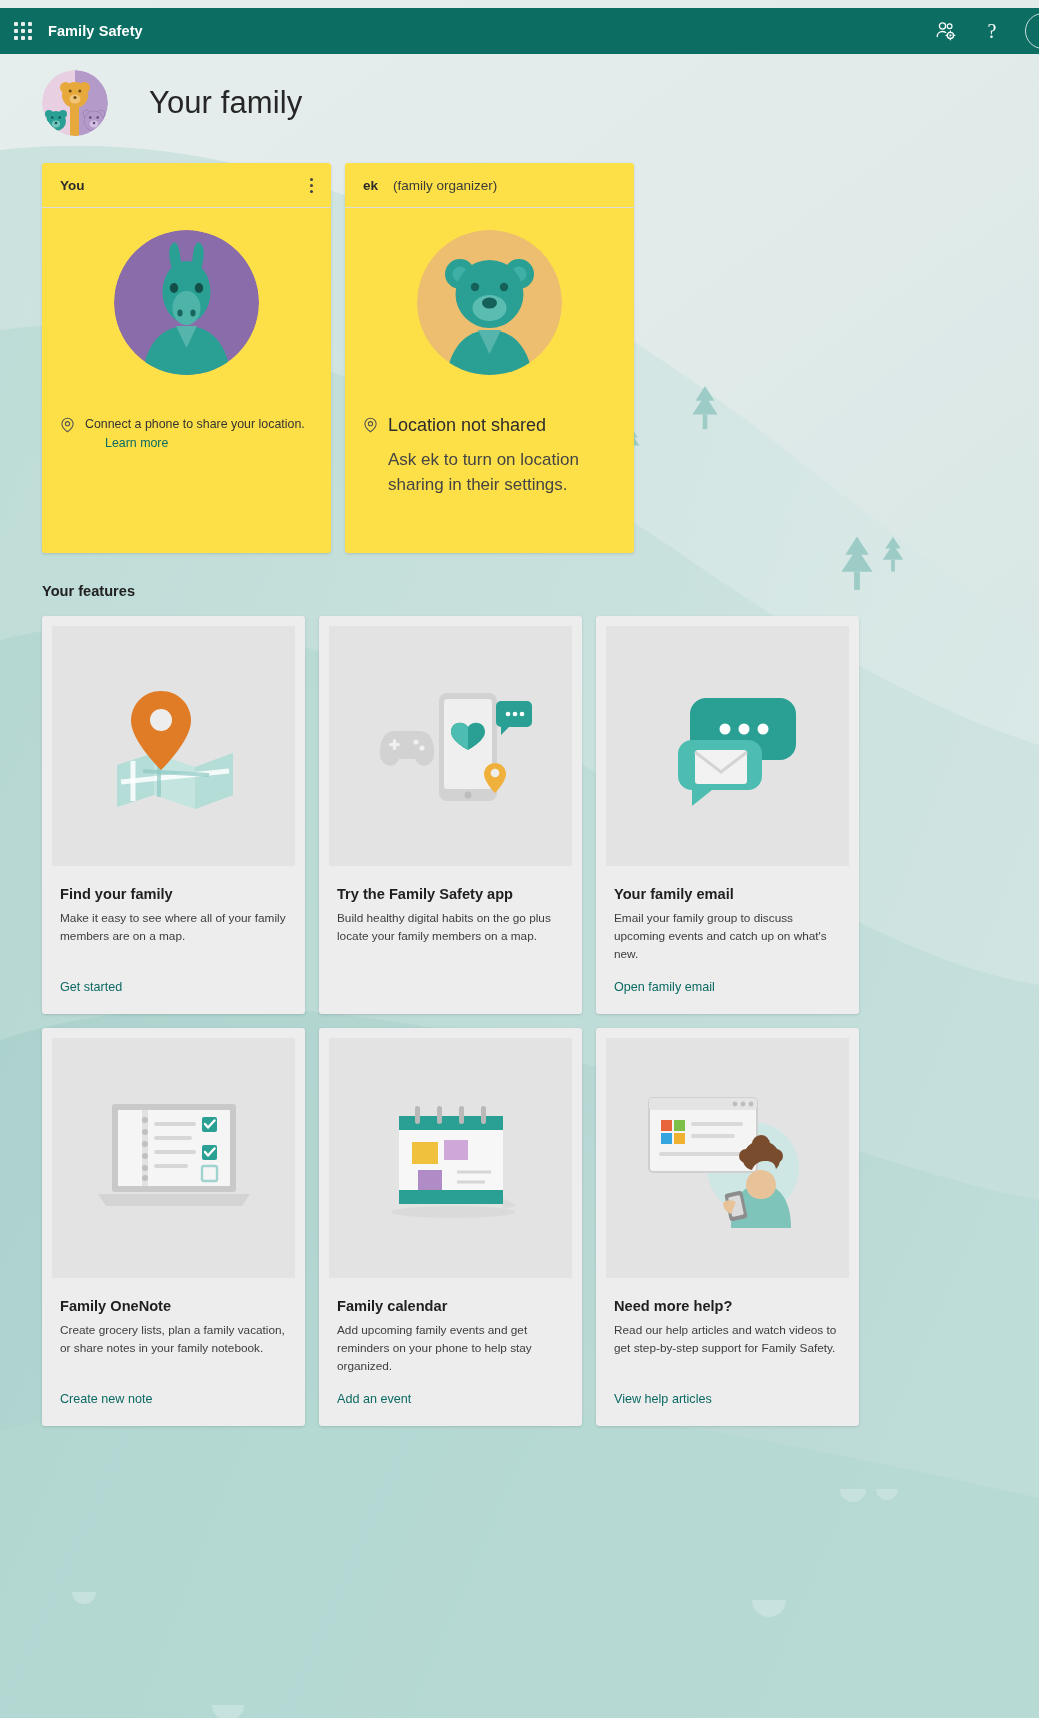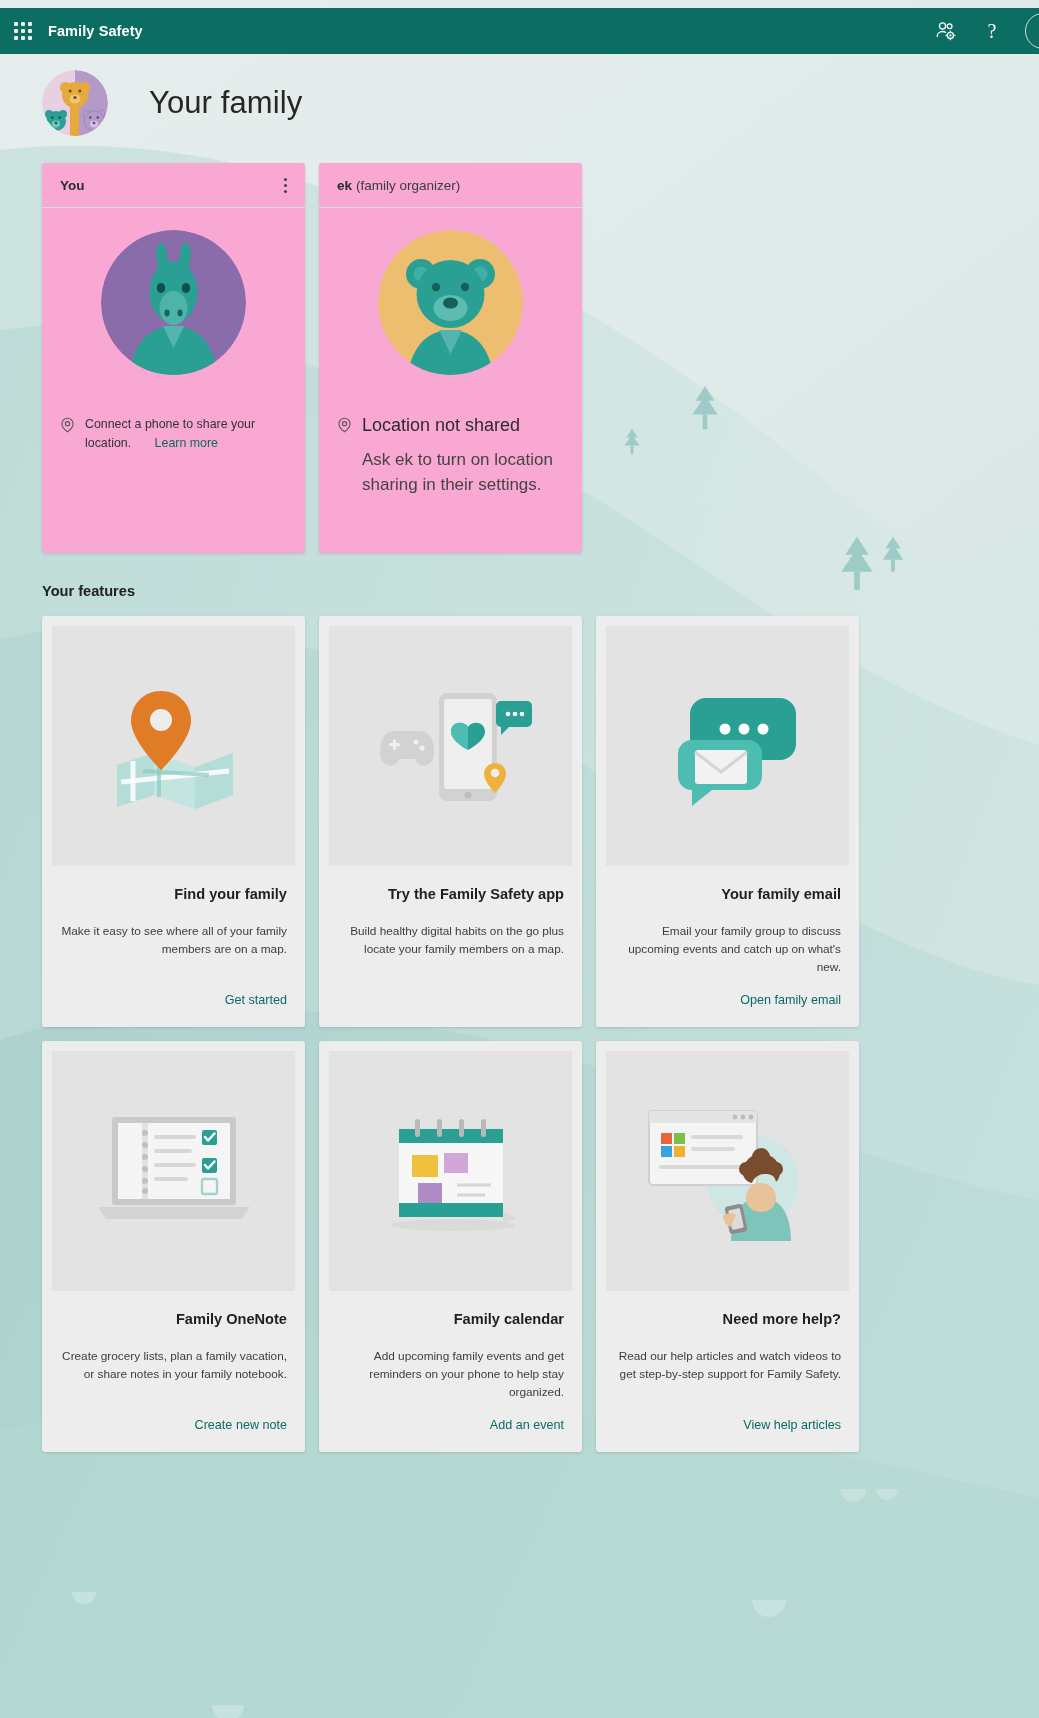--- a/index.html
+++ b/index.html
@@ -45,31 +45,31 @@
 
   
   .page-head { display: flex; align-items: center; padding: 24px 0 0 42px; gap: 19px; }
   .family-avatar { width: 66px; height: 66px; border-radius: 50%; overflow: hidden; flex: none; }
   .family-avatar svg { display: block; }
   .page-title { font-size: 31px; font-weight: 400; color: #262626; margin-left: 22px; letter-spacing: .1px; }
 
   
   .members { display: flex; gap: 14px; padding: 27px 0 0 42px; }
   .member-card {
-    width: 263px; background: #f9a8d4;
+    width: 289px; background: #fde047;
     border-radius: 3px; box-shadow: 0 1px 3px rgba(0,0,0,.13);
     display: flex; flex-direction: column; overflow: hidden;
   }
   .member-head {
     height: 45px; display: flex; align-items: center;
     padding: 0 14px 0 18px; border-bottom: 1px solid #dcdcdc;
     font-size: 13.5px; color: #2b2b2b;
   }
   .member-name { font-weight: bold; }
-  .member-role { font-weight: normal; color: #3b3b3b; margin-left: 4px; }
+  .member-role { font-weight: normal; color: #3b3b3b; margin-left: 15px; }
   .kebab {
     margin-left: auto; cursor: pointer; display: flex; flex-direction: column;
     gap: 3px; padding: 6px 4px;
   }
   .kebab i { width: 3px; height: 3px; border-radius: 50%; background: #444; display: block; }
   .member-body { flex: 1; display: flex; flex-direction: column; padding: 22px 0 0; }
   .member-art { display: flex; justify-content: center; }
   .member-art svg { display: block; }
   .member-loc {
     display: flex; gap: 10px; padding: 40px 20px 0 18px;
@@ -80,35 +80,35 @@
   .loc-sub { font-size: 17px; color: #444; line-height: 1.48; margin-top: 11px; }
   .link { color: #0b6a63; cursor: pointer; padding-left: 20px; }
 
   
   .features-title {
     font-size: 14.6px; font-weight: bold; color: #212121;
     padding: 30px 0 0 42px;
   }
   .features-grid {
     display: grid; grid-template-columns: repeat(3, 263px);
-    gap: 14px; padding: 17px 0 16px 42px; text-align: right;
+    gap: 14px; padding: 17px 0 16px 42px;
   }
   .feature-card {
     background: #ededed; border-radius: 3px;
     box-shadow: 0 1px 3px rgba(0,0,0,.13);
     display: flex; flex-direction: column; overflow: hidden;
   }
   .feature-art {
     height: 240px; margin: 10px 10px 0; background: #e3e3e3;
     display: flex; align-items: center; justify-content: center;
   }
   .feature-art svg { display: block; }
   .feature-body { padding: 20px 18px 0; flex: 1; }
   .feature-title { font-size: 14.6px; font-weight: bold; color: #1f1f1f; }
-  .feature-desc { font-size: 11.8px; color: #3d3d3d; line-height: 1.52; margin-top: 21px; }
+  .feature-desc { font-size: 11.8px; color: #3d3d3d; line-height: 1.52; margin-top: 8px; }
   .feature-action {
     font-size: 12.6px; color: #0b6a63; cursor: pointer;
     padding: 16px 18px 20px;
   }
 </style>
 </head>
 <body>
 
 <div class="bg-scene">
   <svg viewBox="0 0 1039 1718" preserveAspectRatio="none" xmlns="http://www.w3.org/2000/svg">

